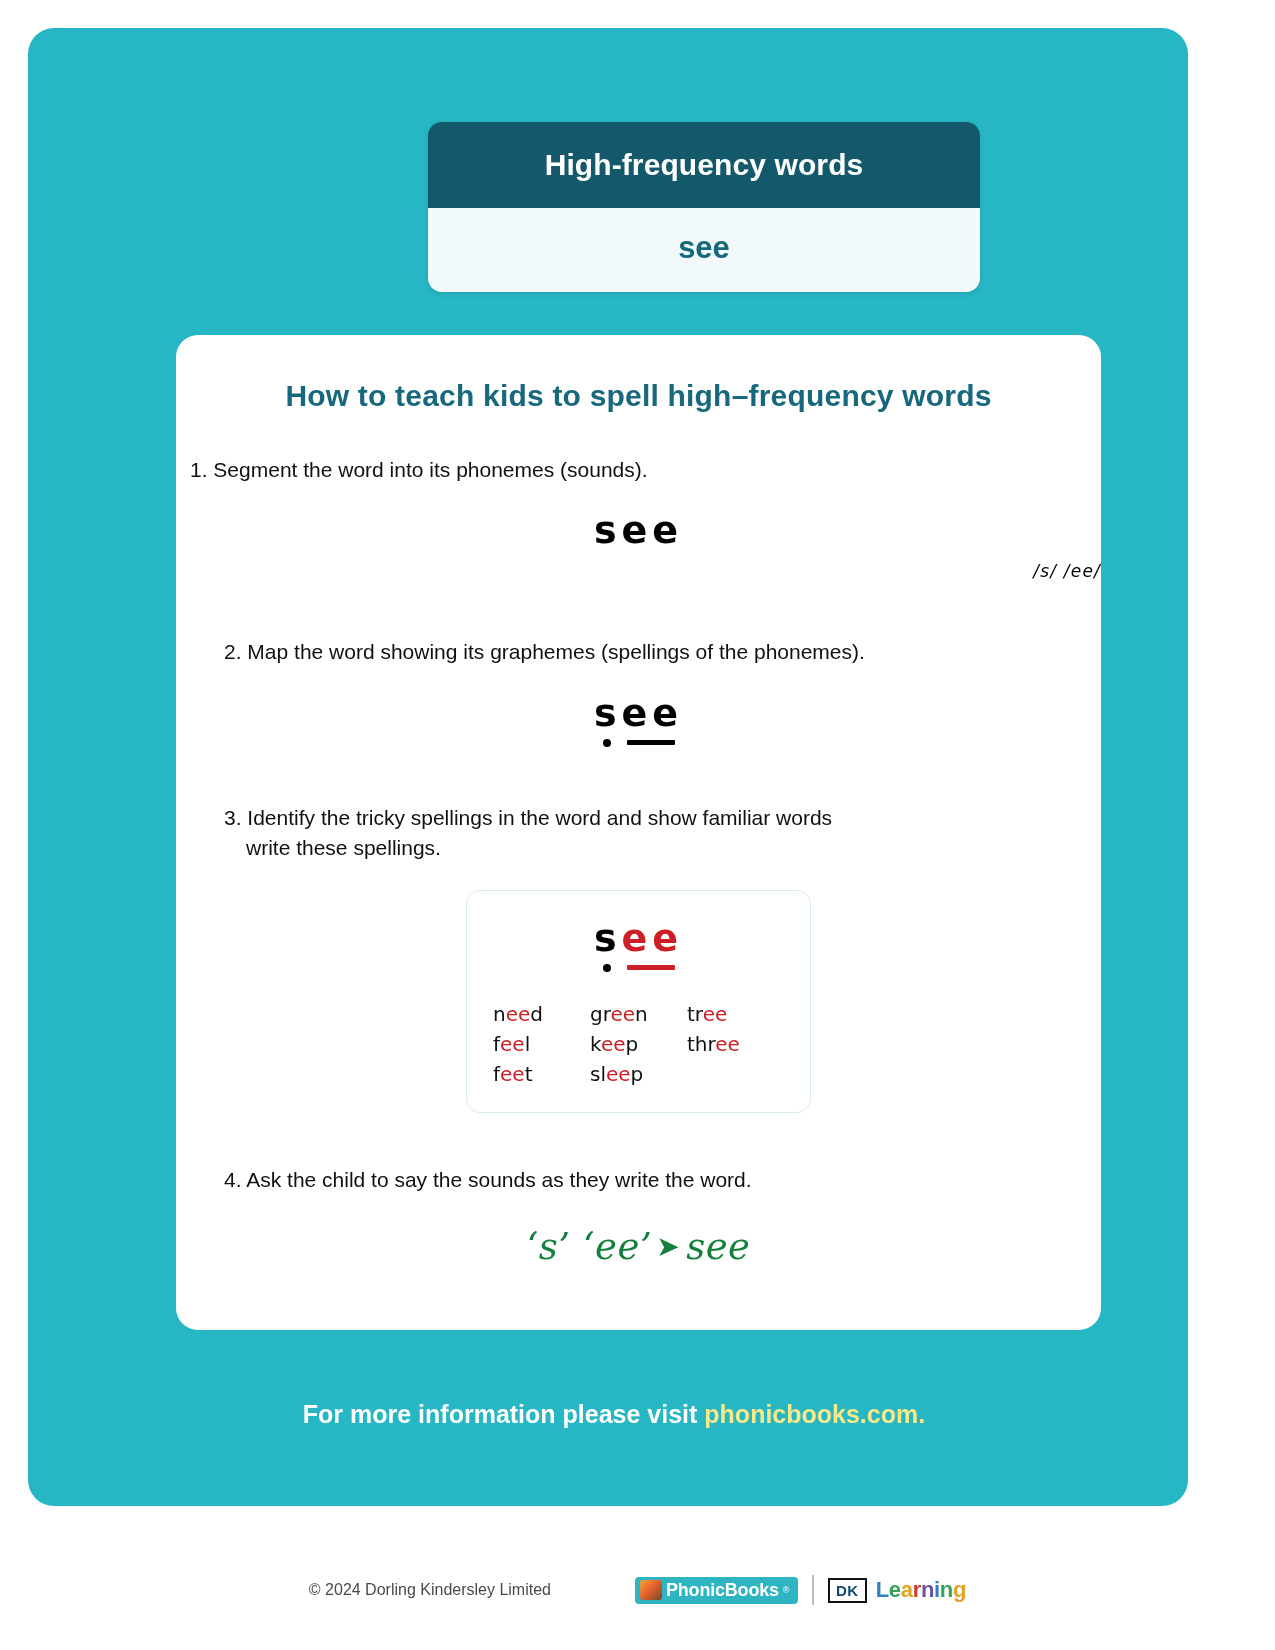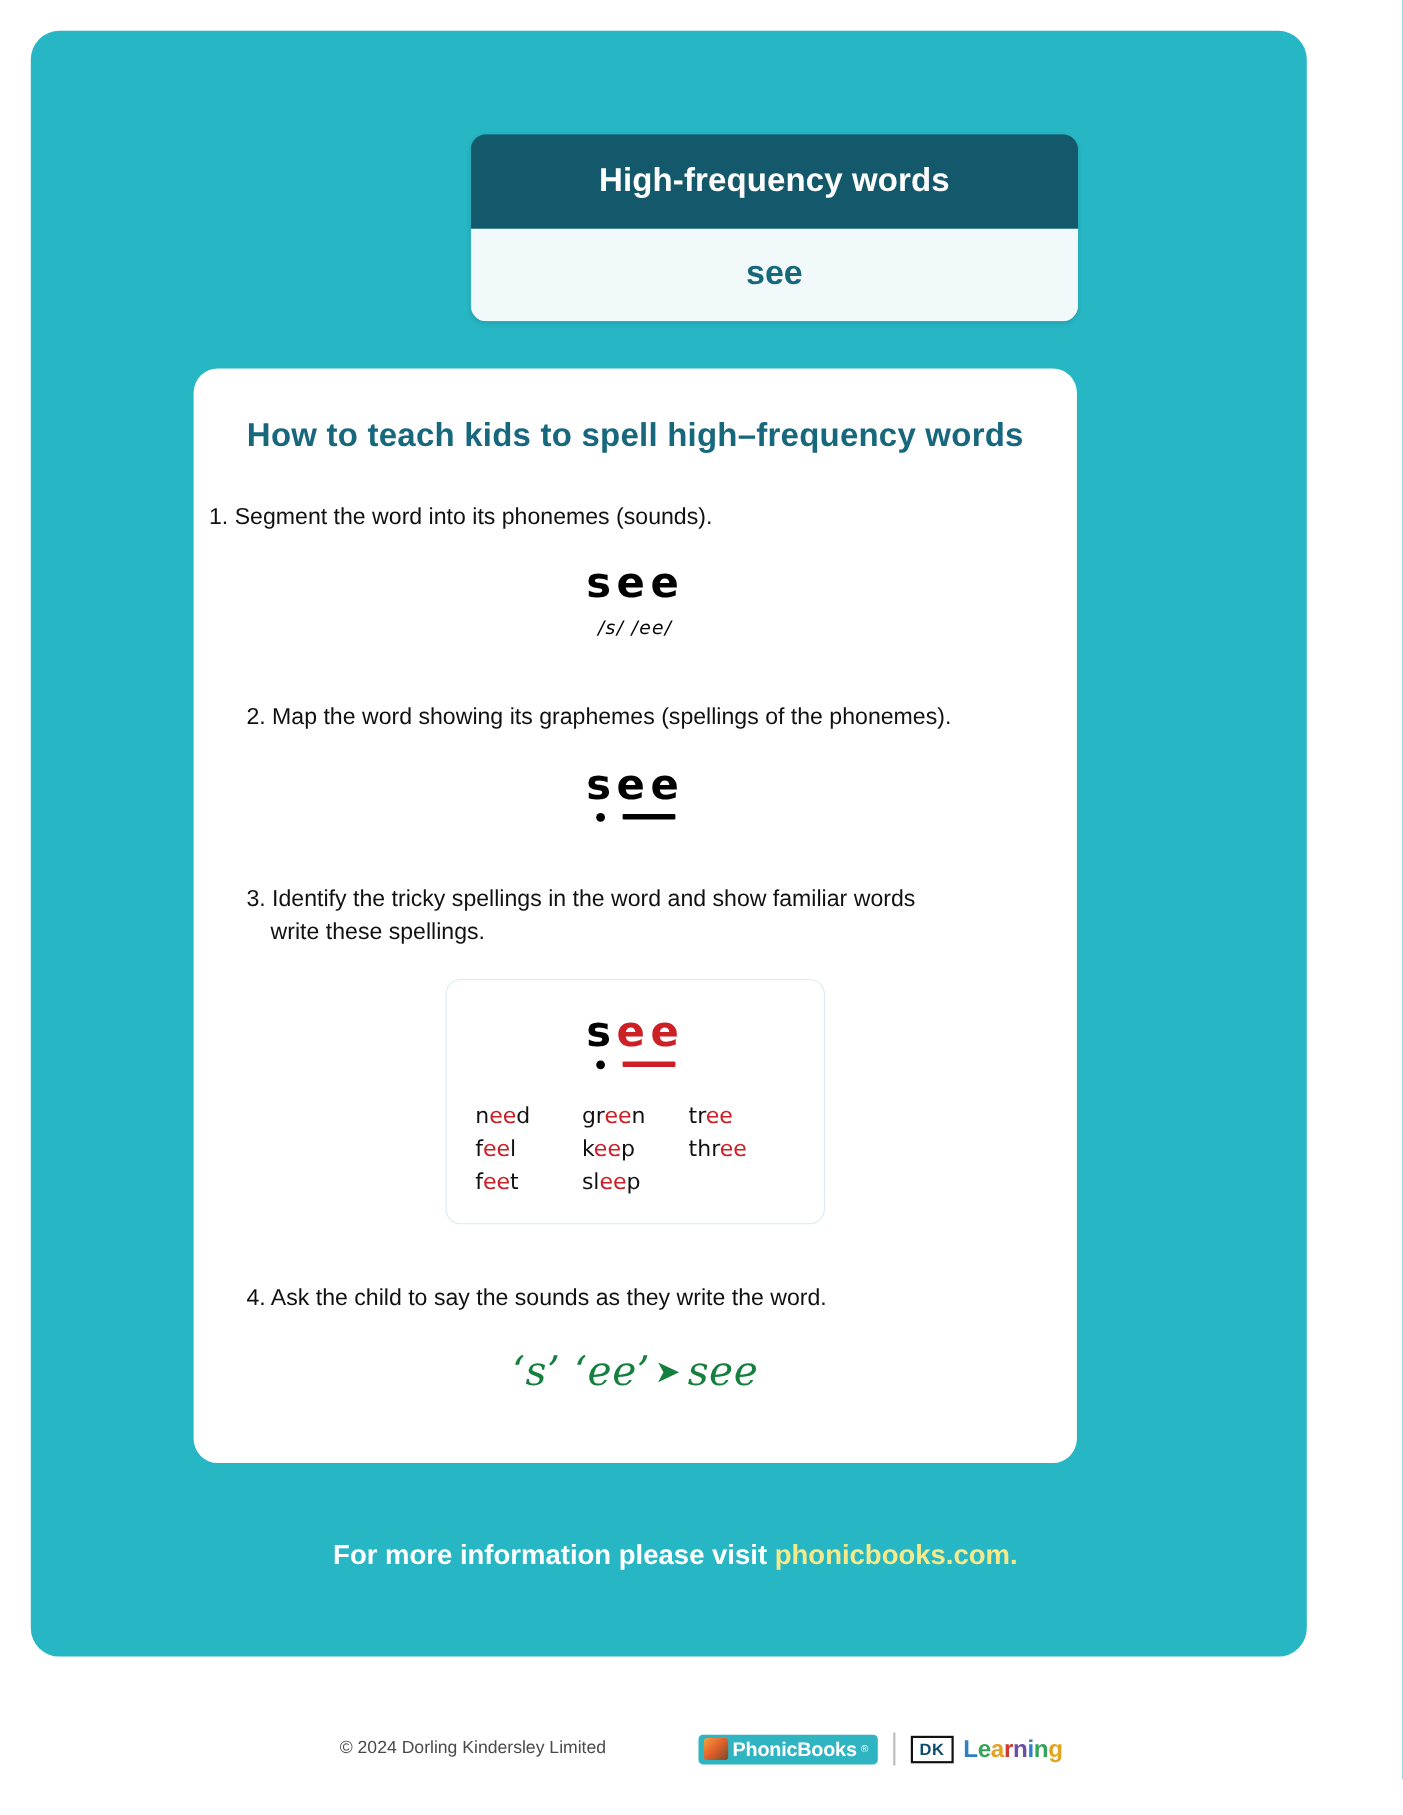--- a/index.html
+++ b/index.html
@@ -45,21 +45,21 @@
     text-align: center;
     font-size: 31px;
     font-weight: 700;
     padding: 22px 10px 26px;
   }
 
   
   .card {
     position: absolute;
     left: 148px; top: 307px;
-    width: 803px; height: 995px;
+    width: 925px; height: 995px;
     background: #ffffff;
     border-radius: 22px;
   }
 
   .card-heading {
     text-align: center;
     color: #17687d;
     font-size: 30px;
     font-weight: 700;
     margin-top: 44px;
@@ -94,20 +94,21 @@
     display: inline-block;
   }
   .bigword .red { color: #cc2026; }
   .phoneme-line {
     font-family: "DejaVu Sans", sans-serif;
     font-size: 17px;
     font-style: italic;
     letter-spacing: 1.2px;
     color: #000000;
     margin-top: 12px;
+    text-align: right;
   }
 
   
   .markers {
     display: flex;
     justify-content: center;
     align-items: center;
     margin-top: 7px;
     gap: 16px;
   }

